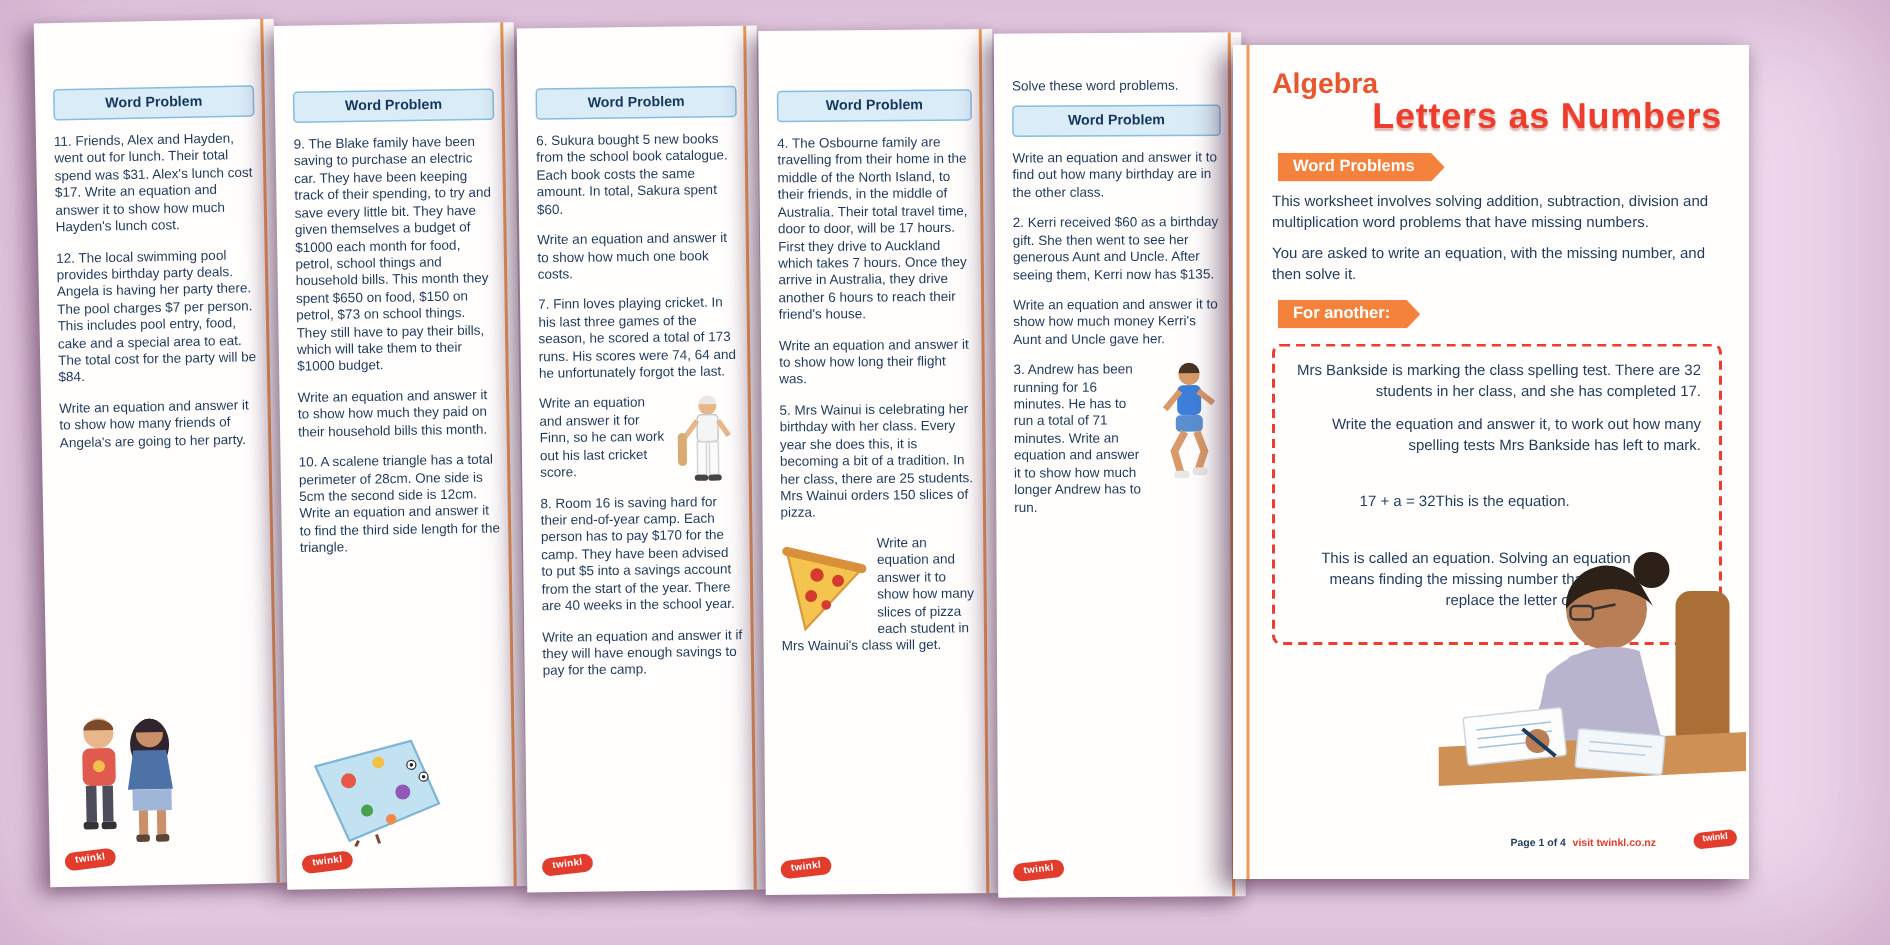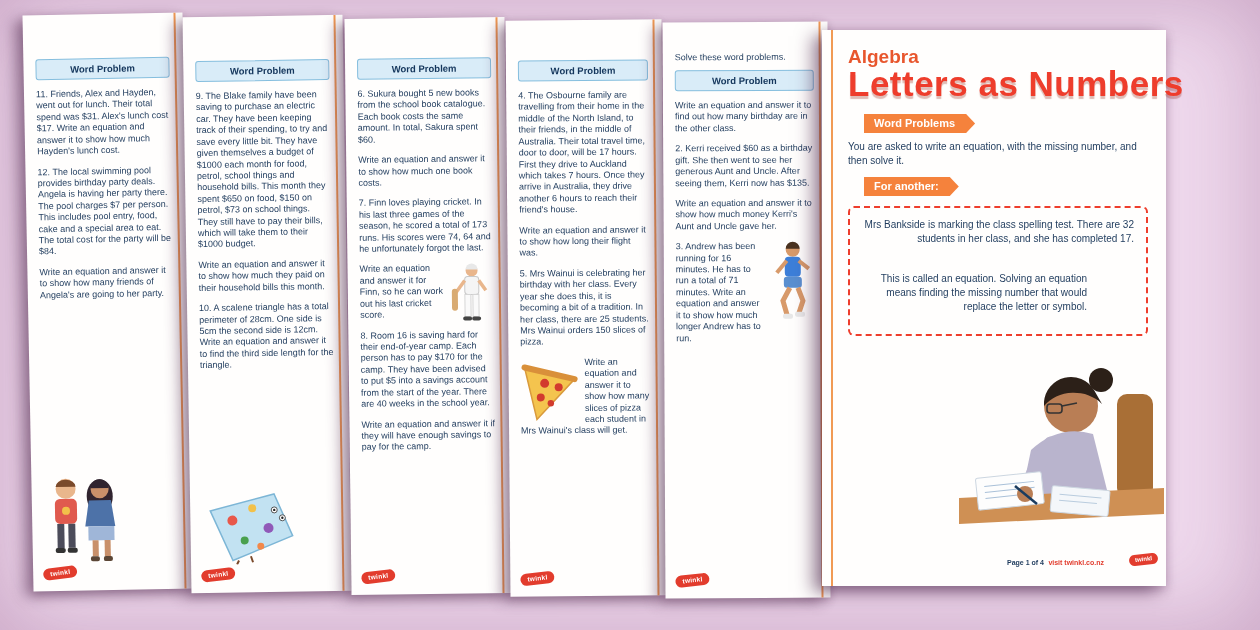--- a/index.html
+++ b/index.html
@@ -26,25 +26,25 @@
   .float-r  { float:right; margin:0 0 2px 4px; }
   .float-l  { float:left; margin:2px 6px 0 0; }
 
   
   .main-page { position:absolute; left:822px; top:30px; width:344px; height:556px;
                background:#fffefd;
                box-shadow:-10px 6px 16px rgba(70,30,68,.5), 0 4px 10px rgba(70,30,68,.3); }
   .rule-left { position:absolute; top:0; bottom:0; left:9px; width:2px; background:#f19a54; }
   .mp-inner  { position:relative; padding:14px 18px 0 26px; height:100%; }
   .subject   { font-size:19px; font-weight:bold; color:#e8562d; margin:2px 0 0; }
-  .big-title { font-size:35px; font-weight:bold; color:#ee3d2c; text-align:right;
+  .big-title { font-size:24px; font-weight:bold; color:#ee3d2c; text-align:right;
                letter-spacing:.5px; margin:-4px 0 8px; white-space:nowrap;
                text-shadow:0 2.5px 1px rgba(150,35,20,.3); }
   .banner { display:inline-block; background:#f5823c; color:#fff; font-weight:bold;
-            font-size:11px; padding:3px 20px 4px 10px; margin:2px 16px 7px;
+            font-size:11px; padding:3px 20px 4px 10px; margin:2px 4px 7px;
             clip-path:polygon(0 0, calc(100% - 9px) 0, 100% 50%, calc(100% - 9px) 100%, 0 100%); }
   .mp-text { font-size:10px; color:#1e3a5c; line-height:1.4; margin:0 0 7px; }
   .example-box { border:2px dashed #ee3d2c; border-radius:6px; padding:10px 12px 12px; margin-top:3px;text-align:right; }
   .example-box p { font-size:10px; color:#1e3a5c; line-height:1.4; margin-bottom:8px; }
   .eq-row { display:flex; font-size:10px; color:#1e3a5c; margin:7px 0; }
   .eq-row .eq { width:95px; }
   .eq-first { margin-top:24px; }
   .closing  { margin-top:26px; max-width:225px; }
   .teacher  { position:absolute; right:2px; bottom:24px; z-index:3; }
   .mp-footer { position:absolute; left:0; right:0; bottom:14px; height:16px;
@@ -185,25 +185,31 @@
     <div class="twinkl-logo">twinkl</div>
   </div>
 
   <div class="main-page" style="z-index:6;">
     <div class="rule-left"></div>
     <div class="mp-inner">
       <div class="subject">Algebra</div>
       <div class="big-title">Letters as Numbers</div>
 
       <div class="banner">Word Problems</div>
+      <p class="mp-text">This worksheet involves solving addition, subtraction, division and multiplication word problems that have missing numbers.</p>
       <p class="mp-text">You are asked to write an equation, with the missing number, and then solve it.</p>
 
       <div class="banner">For another:</div>
       <div class="example-box">
         <p>Mrs Bankside is marking the class spelling test. There are 32 students in her class, and she has completed 17.</p>
+        <p>Write the equation and answer it, to work out how many spelling tests Mrs Bankside has left to mark.</p>
+        <div class="eq-row eq-first">
+          <span class="eq">17 + a = 32</span>
+          <span>This is the equation.</span>
+        </div>
         <p class="closing">This is called an equation. Solving an equation means finding the missing number that would replace the letter or symbol.</p>
       </div>
 
       <svg class="teacher" width="205" height="220" viewBox="0 0 205 220">
         <rect x="158" y="52" width="36" height="104" rx="10" fill="#a96f36"></rect>
         <circle cx="142" cy="38" r="12" fill="#2c2018"></circle>
         <circle cx="112" cy="64" r="27" fill="#b97e55"></circle>
         <path d="M85 60 a27 27 0 0 1 50 -12 l8 14 a36 30 0 0 0 -58 2 z" fill="#2c2018"></path>
         <rect x="88" y="62" width="15" height="9" rx="3" fill="none" stroke="#333" stroke-width="1.6"></rect>
         <line x1="103" y1="64" x2="118" y2="61" stroke="#333" stroke-width="1.6"></line>

